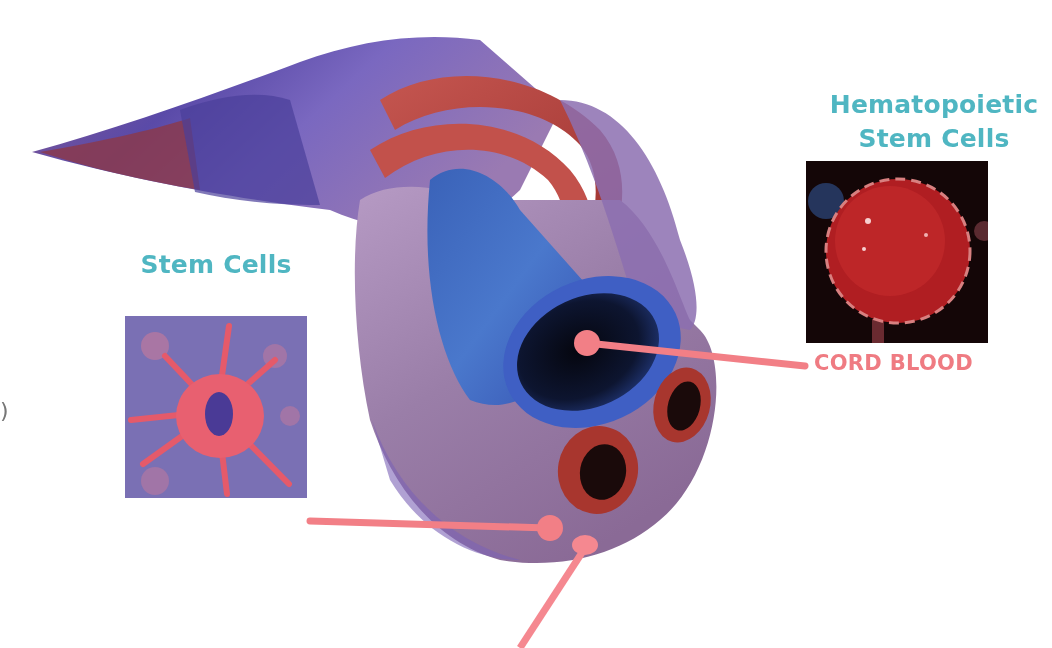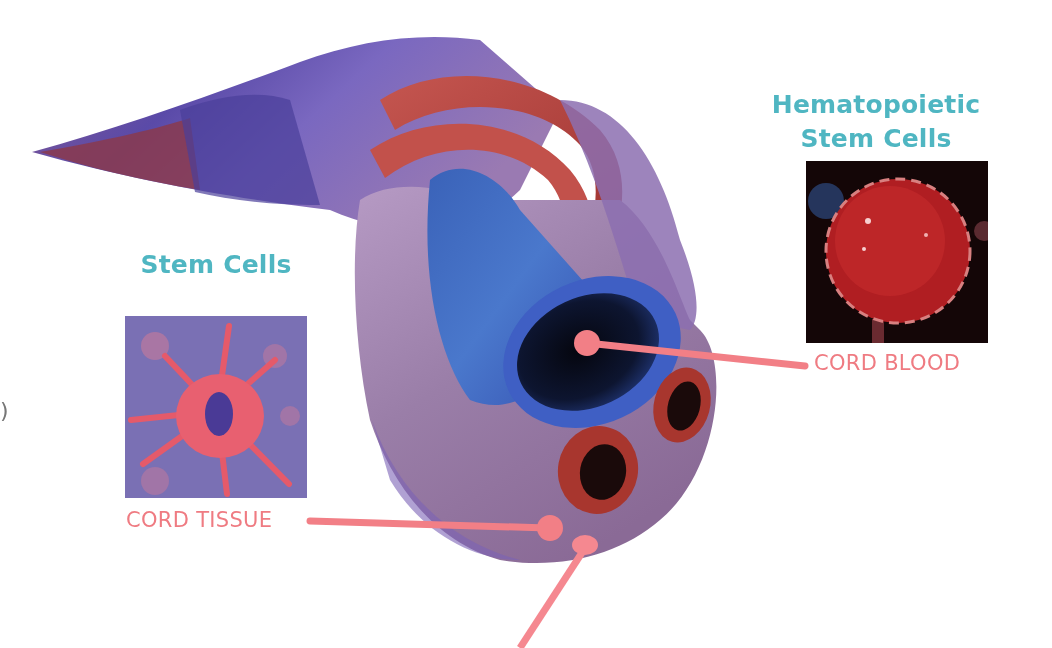--- a/index.html
+++ b/index.html
@@ -1,19 +1,19 @@
 <!DOCTYPE html>
 <html><head>
 <meta charset="utf-8">
 <style>
   html,body{margin:0;padding:0;background:#ffffff;}
   body{width:1052px;height:648px;position:relative;overflow:hidden;font-family:"DejaVu Sans","Liberation Sans",sans-serif;}
   .stage{position:absolute;left:0;top:0;width:1052px;height:648px;}
   .title{position:absolute;text-align:center;font-weight:bold;line-height:34px;font-size:25px;letter-spacing:0.2px;}
-  .label{position:absolute;font-weight:normal;font-size:21px;letter-spacing:0.3px;white-space:nowrap;}
+  .label{position:absolute;font-weight:bold;font-size:21px;letter-spacing:0.3px;white-space:nowrap;}
   .thumb{position:absolute;overflow:hidden;}
   .edge-glyph{position:absolute;left:0;top:398px;font-size:22px;color:#777;}
 </style>
 </head>
 <body>
 
 <div class="stage">
 
   <svg width="1052" height="648" viewBox="0 0 1052 648" style="position:absolute;left:0;top:0">
     <defs>
@@ -71,21 +71,21 @@
     <g>
       <line x1="310" y1="521" x2="548" y2="528" stroke="#f27f86" stroke-width="7" stroke-linecap="round"></line>
       <circle cx="550" cy="528" r="13" fill="#f27f86"></circle>
     </g>
     <g>
       <line x1="585" y1="548" x2="520" y2="648" stroke="#f58890" stroke-width="7"></line>
       <ellipse cx="585" cy="545" rx="13" ry="10" fill="#f58890"></ellipse>
     </g>
   </svg>
 
-  <div class="title" style="left:764px;top:88px;width:224px;color:#4fb6c2">
+  <div class="title" style="left:822px;top:88px;width:224px;color:#4fb6c2">
     <div>Hematopoietic</div>
     <div>Stem Cells</div>
   </div>
 
   <div class="thumb" style="left:806px;top:161px;width:182px;height:182px;background:#140607">
     <svg width="182" height="182" viewBox="0 0 182 182">
       <circle cx="20" cy="40" r="18" fill="#2c4a80" opacity="0.7"></circle>
       <circle cx="178" cy="70" r="10" fill="#5a2a30"></circle>
       <rect x="66" y="158" width="12" height="24" fill="#6a2a30"></rect>
       <circle cx="92" cy="90" r="72" fill="#b01e22"></circle>
@@ -116,16 +116,15 @@
         <line x1="92" y1="95" x2="164" y2="168"></line>
         <line x1="92" y1="95" x2="150" y2="44"></line>
         <line x1="92" y1="95" x2="40" y2="40"></line>
         <line x1="92" y1="95" x2="6" y2="104"></line>
       </g>
       <ellipse cx="95" cy="100" rx="44" ry="42" fill="#e86070"></ellipse>
       <ellipse cx="94" cy="98" rx="14" ry="22" fill="#4a3a96"></ellipse>
     </svg>
   </div>
 
-  <div class="label" style="left:126px;top:508px;color:#ef7b82">CORD TISSUE</div>
 
   <div class="edge-glyph">)</div>
 </div>
 
 </body></html>

